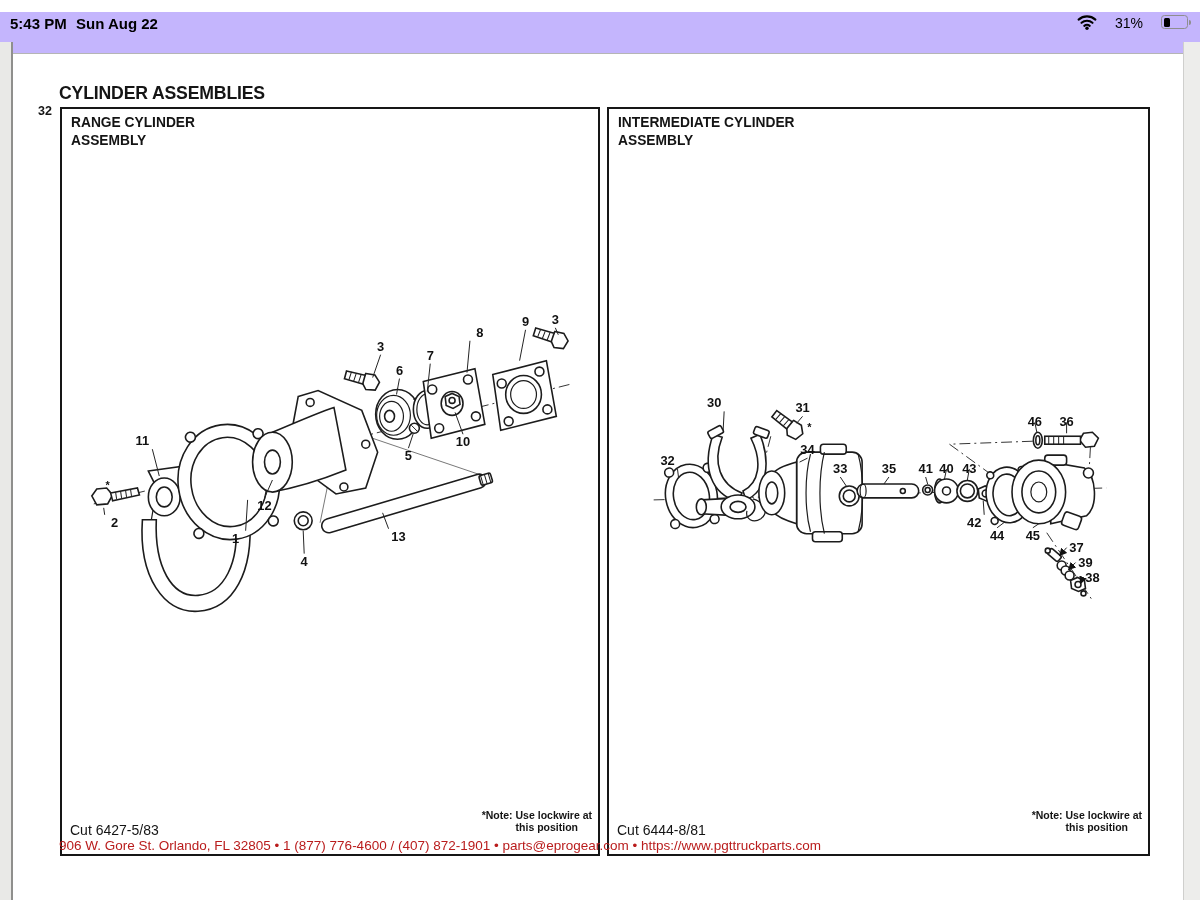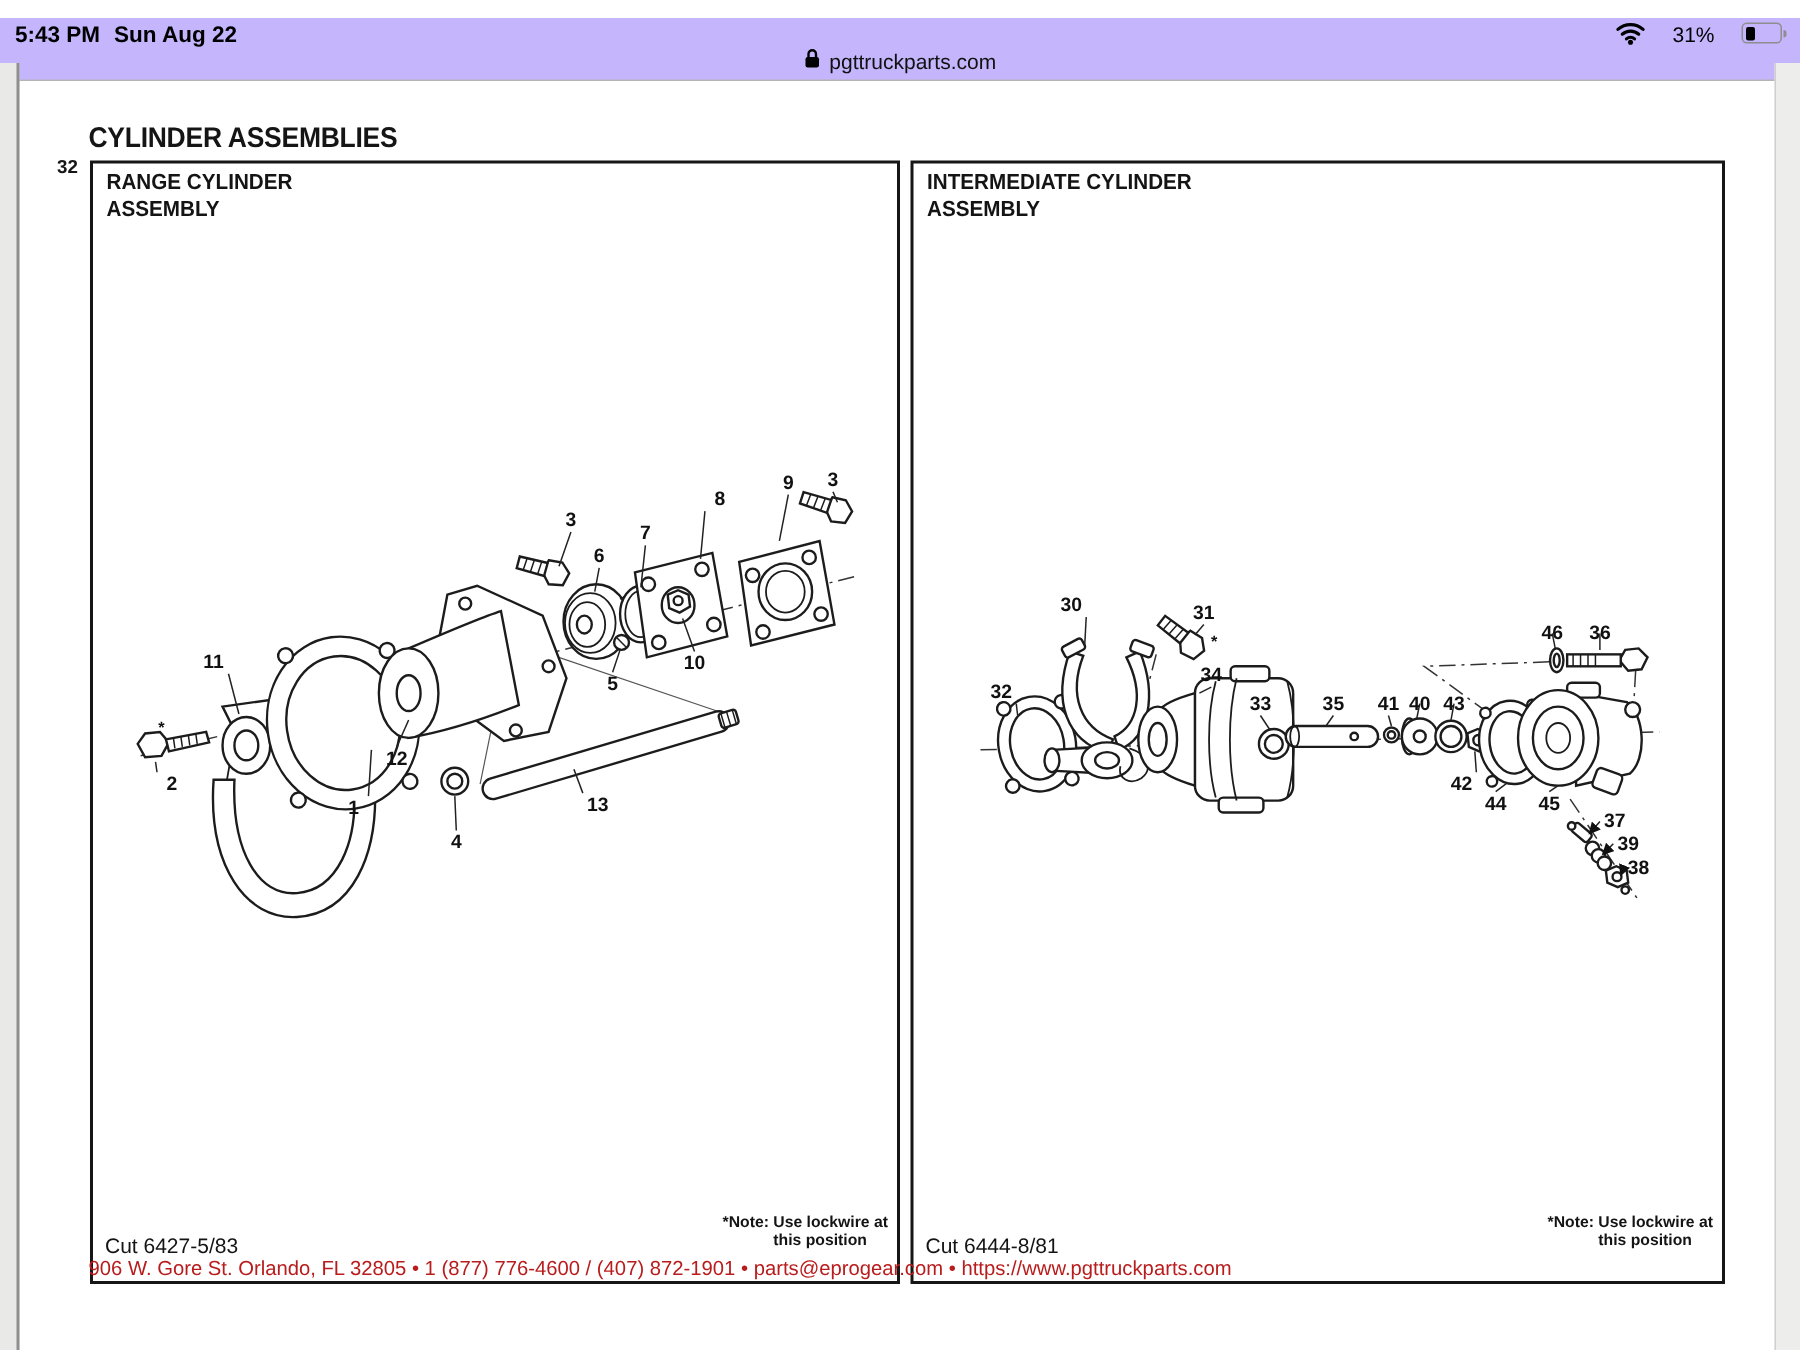--- a/index.html
+++ b/index.html
@@ -65,29 +65,20 @@
         <path d="M4.5,7.8 a8.3,8.3 0 0 1 11,0" stroke="#000" stroke-width="2.1" fill="none" stroke-linecap="round"></path>
         <path d="M7.3,10.9 a4.1,4.1 0 0 1 5.4,0" stroke="#000" stroke-width="2.1" fill="none" stroke-linecap="round"></path>
         <circle cx="10" cy="13.2" r="1.7" fill="#000"></circle>
       </svg>
     </span>
     <span class="pct">31%</span>
     <span class="battery">
       <span class="battery-fill" style="width: 6.2px;"></span>
       <span class="battery-cap"></span>
     </span>
-  </div>
-  <div class="urlwrap">
-    <span>
-      <svg width="11" height="14" viewBox="0 0 11 14">
-        <rect x="1" y="6" width="9" height="7" rx="1.5" fill="#000"></rect>
-        <path d="M3,6.5 V4 a2.5,2.5 0 0 1 5,0 V6.5" stroke="#000" stroke-width="1.6" fill="none"></path>
-      </svg>
-    </span>
-    <span>pgttruckparts.com</span>
   </div>
 </div>
 
 <div class="strip-left"></div>
 <div class="strip-right"></div>
 
 <div class="doc-title">CYLINDER ASSEMBLIES</div>
 <div class="page-num">32</div>
 
 <div class="panel" id="panel-left">

